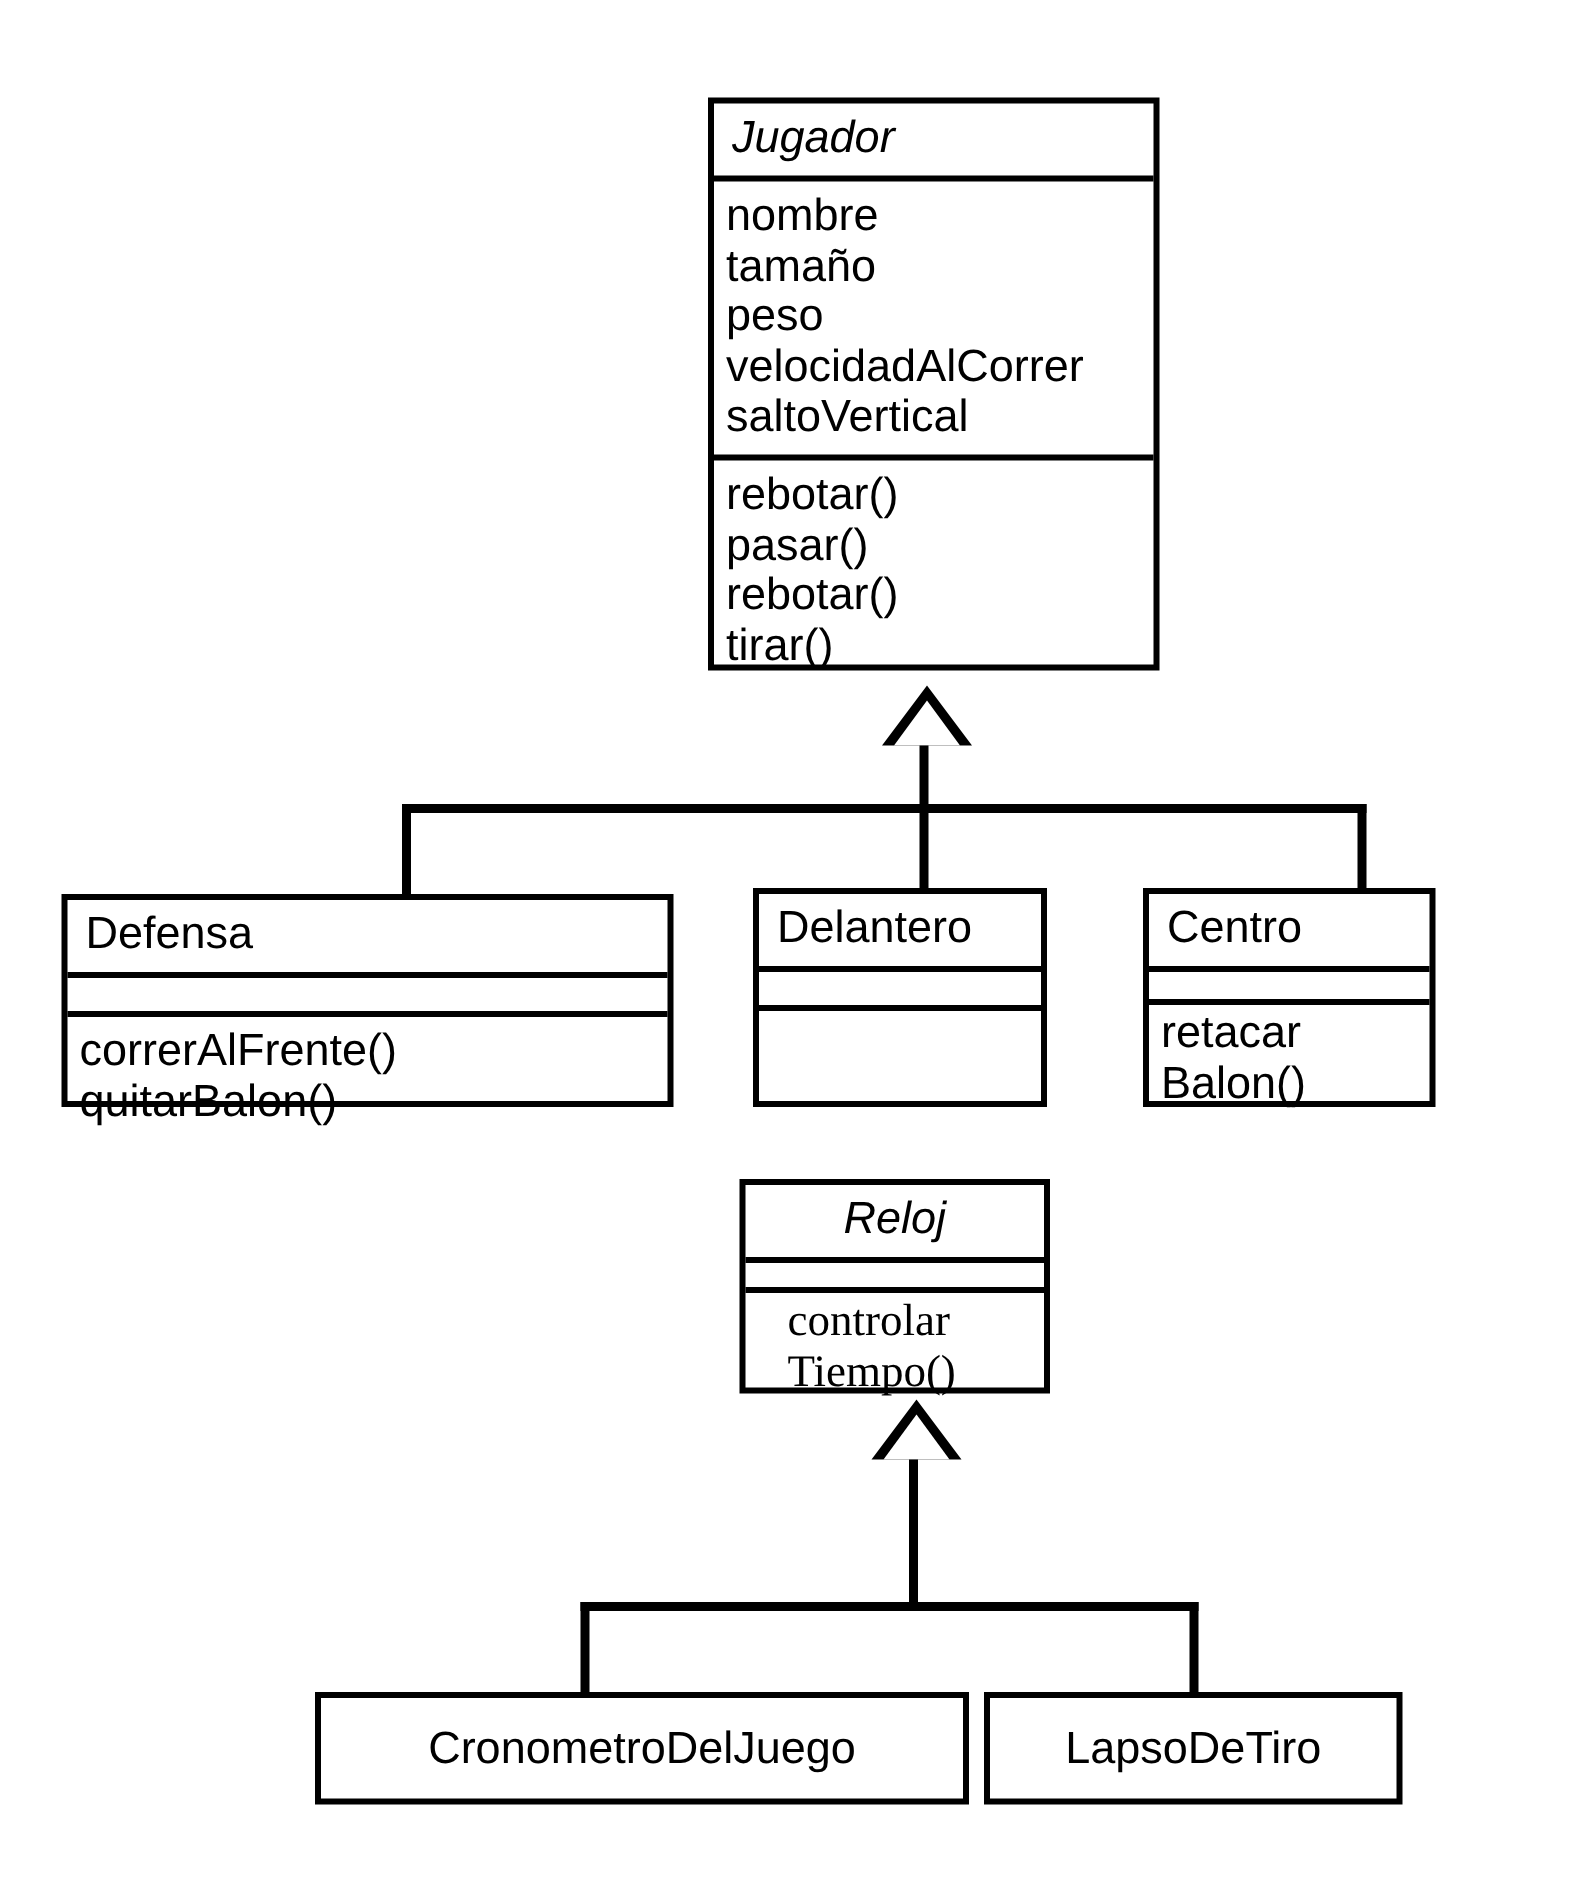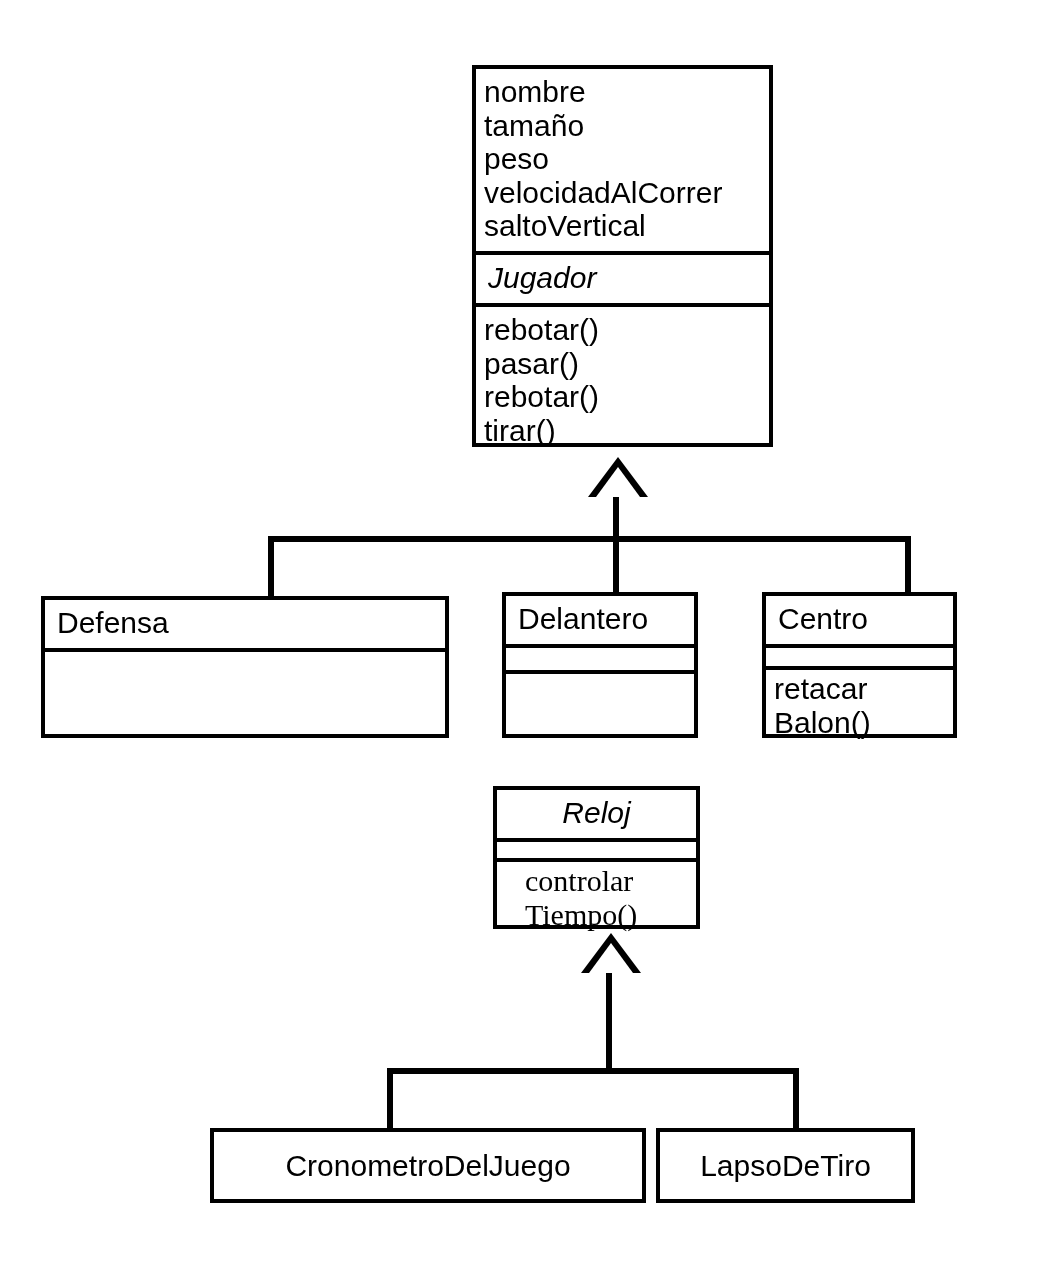--- a/index.html
+++ b/index.html
@@ -85,29 +85,29 @@
     padding: 0;
     text-align: center;
   }
 </style>
 </head>
 <body>
 
 <div id="canvas">
 
   <div class="uml-class" style="left:472px; top:65px; width:301px; height:382px;">
+    <div class="compartment">
+      <div class="class-title abstract">Jugador</div>
+    </div>
     <div class="compartment member-list">
       <div class="member">nombre</div>
       <div class="member">tamaño</div>
       <div class="member">peso</div>
       <div class="member">velocidadAlCorrer</div>
       <div class="member">saltoVertical</div>
-    </div>
-    <div class="compartment">
-      <div class="class-title abstract">Jugador</div>
     </div>
     <div class="compartment member-list">
       <div class="member">rebotar()</div>
       <div class="member">pasar()</div>
       <div class="member">rebotar()</div>
       <div class="member">tirar()</div>
     </div>
   </div>
 
   <div class="tri tri-outer" style="left:588px; top:457px;"></div>
@@ -119,20 +119,24 @@
 
   <div class="line-v" style="left:268px; top:536px; width:6px; height:62px;"></div>
   <div class="line-v" style="left:613px; top:536px; width:6px; height:62px;"></div>
   <div class="line-v" style="left:905px; top:536px; width:6px; height:62px;"></div>
 
   <div class="uml-class" style="left:41px; top:596px; width:408px; height:142px;">
     <div class="compartment">
       <div class="class-title">Defensa</div>
     </div>
     <div class="compartment empty-compartment"></div>
+    <div class="compartment member-list">
+      <div class="member">correrAlFrente()</div>
+      <div class="member">quitarBalon()</div>
+    </div>
   </div>
 
   <div class="uml-class" style="left:502px; top:592px; width:196px; height:146px;">
     <div class="compartment">
       <div class="class-title">Delantero</div>
     </div>
     <div class="compartment empty-compartment"></div>
     <div class="compartment" style="height:62px;"></div>
   </div>
 
@@ -162,17 +166,17 @@
   <div class="tri tri-inner" style="left:589px; top:943px;"></div>
   <div class="line-v" style="left:606px; top:973px; width:6px; height:99px;"></div>
   <div class="line-h" style="left:387px; top:1068px; width:412px; height:6px;"></div>
   <div class="line-v" style="left:387px; top:1068px; width:6px; height:62px;"></div>
   <div class="line-v" style="left:793px; top:1068px; width:6px; height:62px;"></div>
 
   <div class="uml-class simple-box" style="left:210px; top:1128px; width:436px; height:75px;">
     <div class="class-title">CronometroDelJuego</div>
   </div>
 
-  <div class="uml-class simple-box" style="left:656px; top:1128px; width:259px; height:75px;">
+  <div class="uml-class simple-box" style="left:656px; top:1128px; width:279px; height:75px;">
     <div class="class-title">LapsoDeTiro</div>
   </div>
 
 </div>
 
 </body></html>

